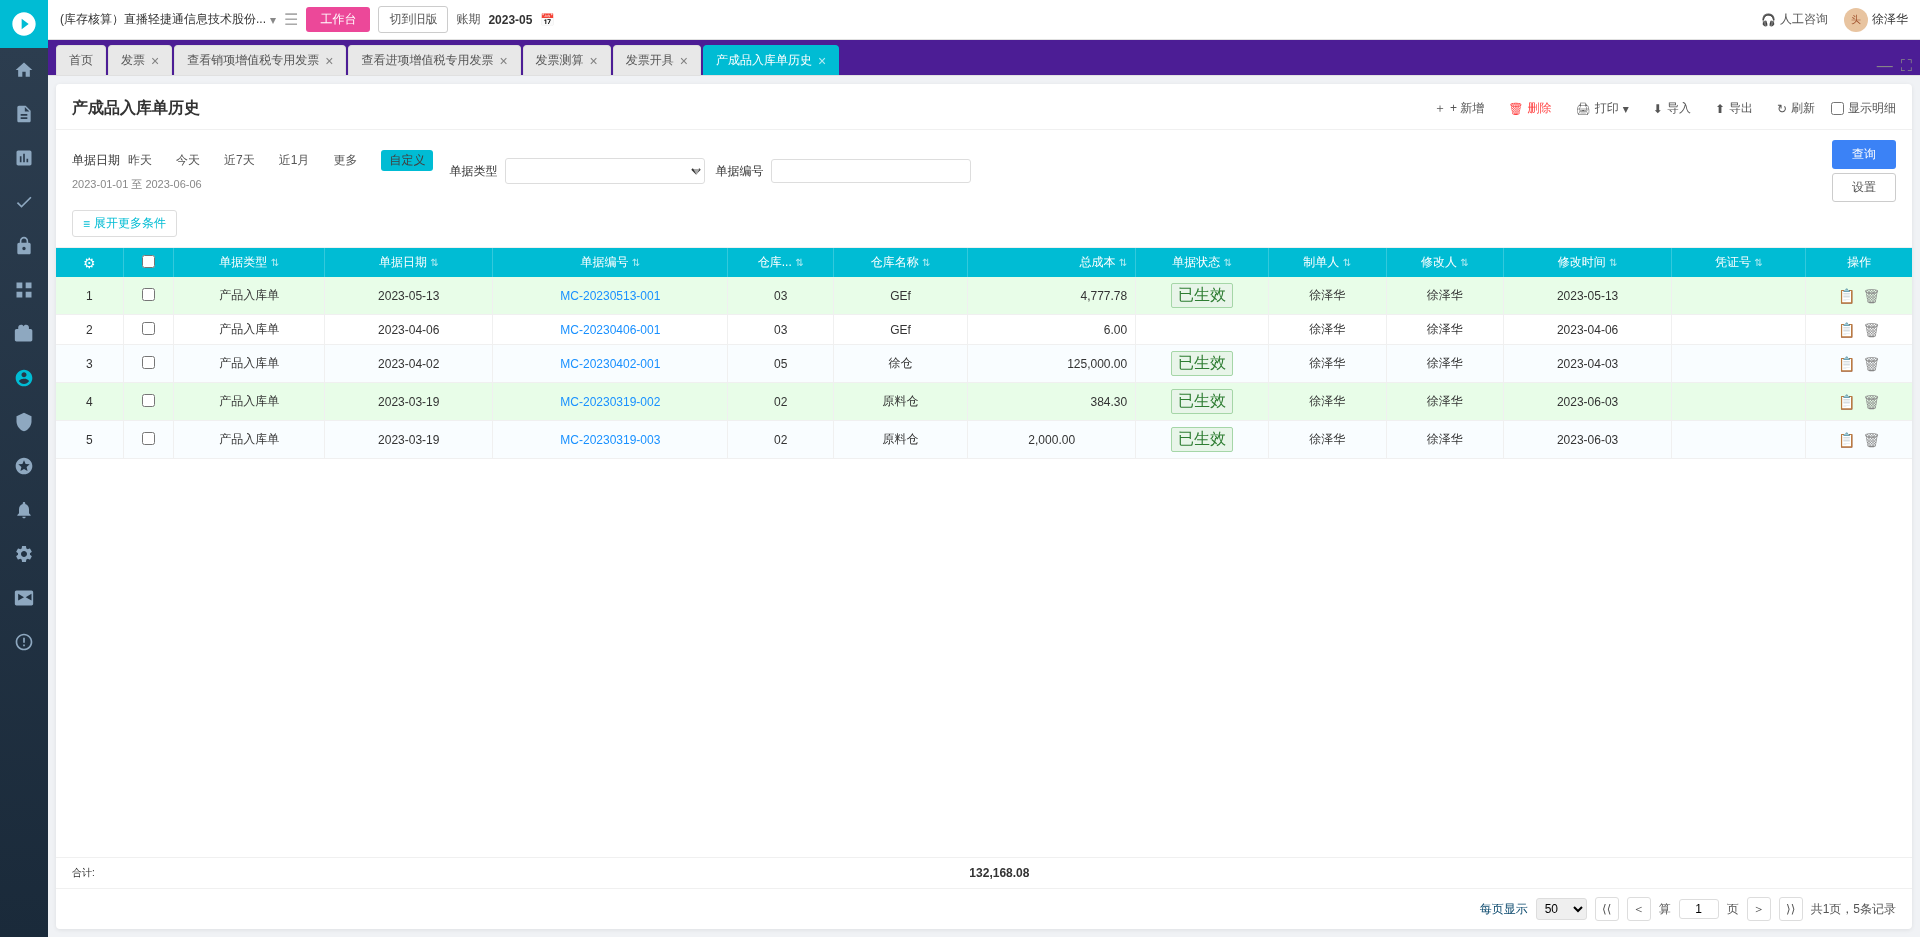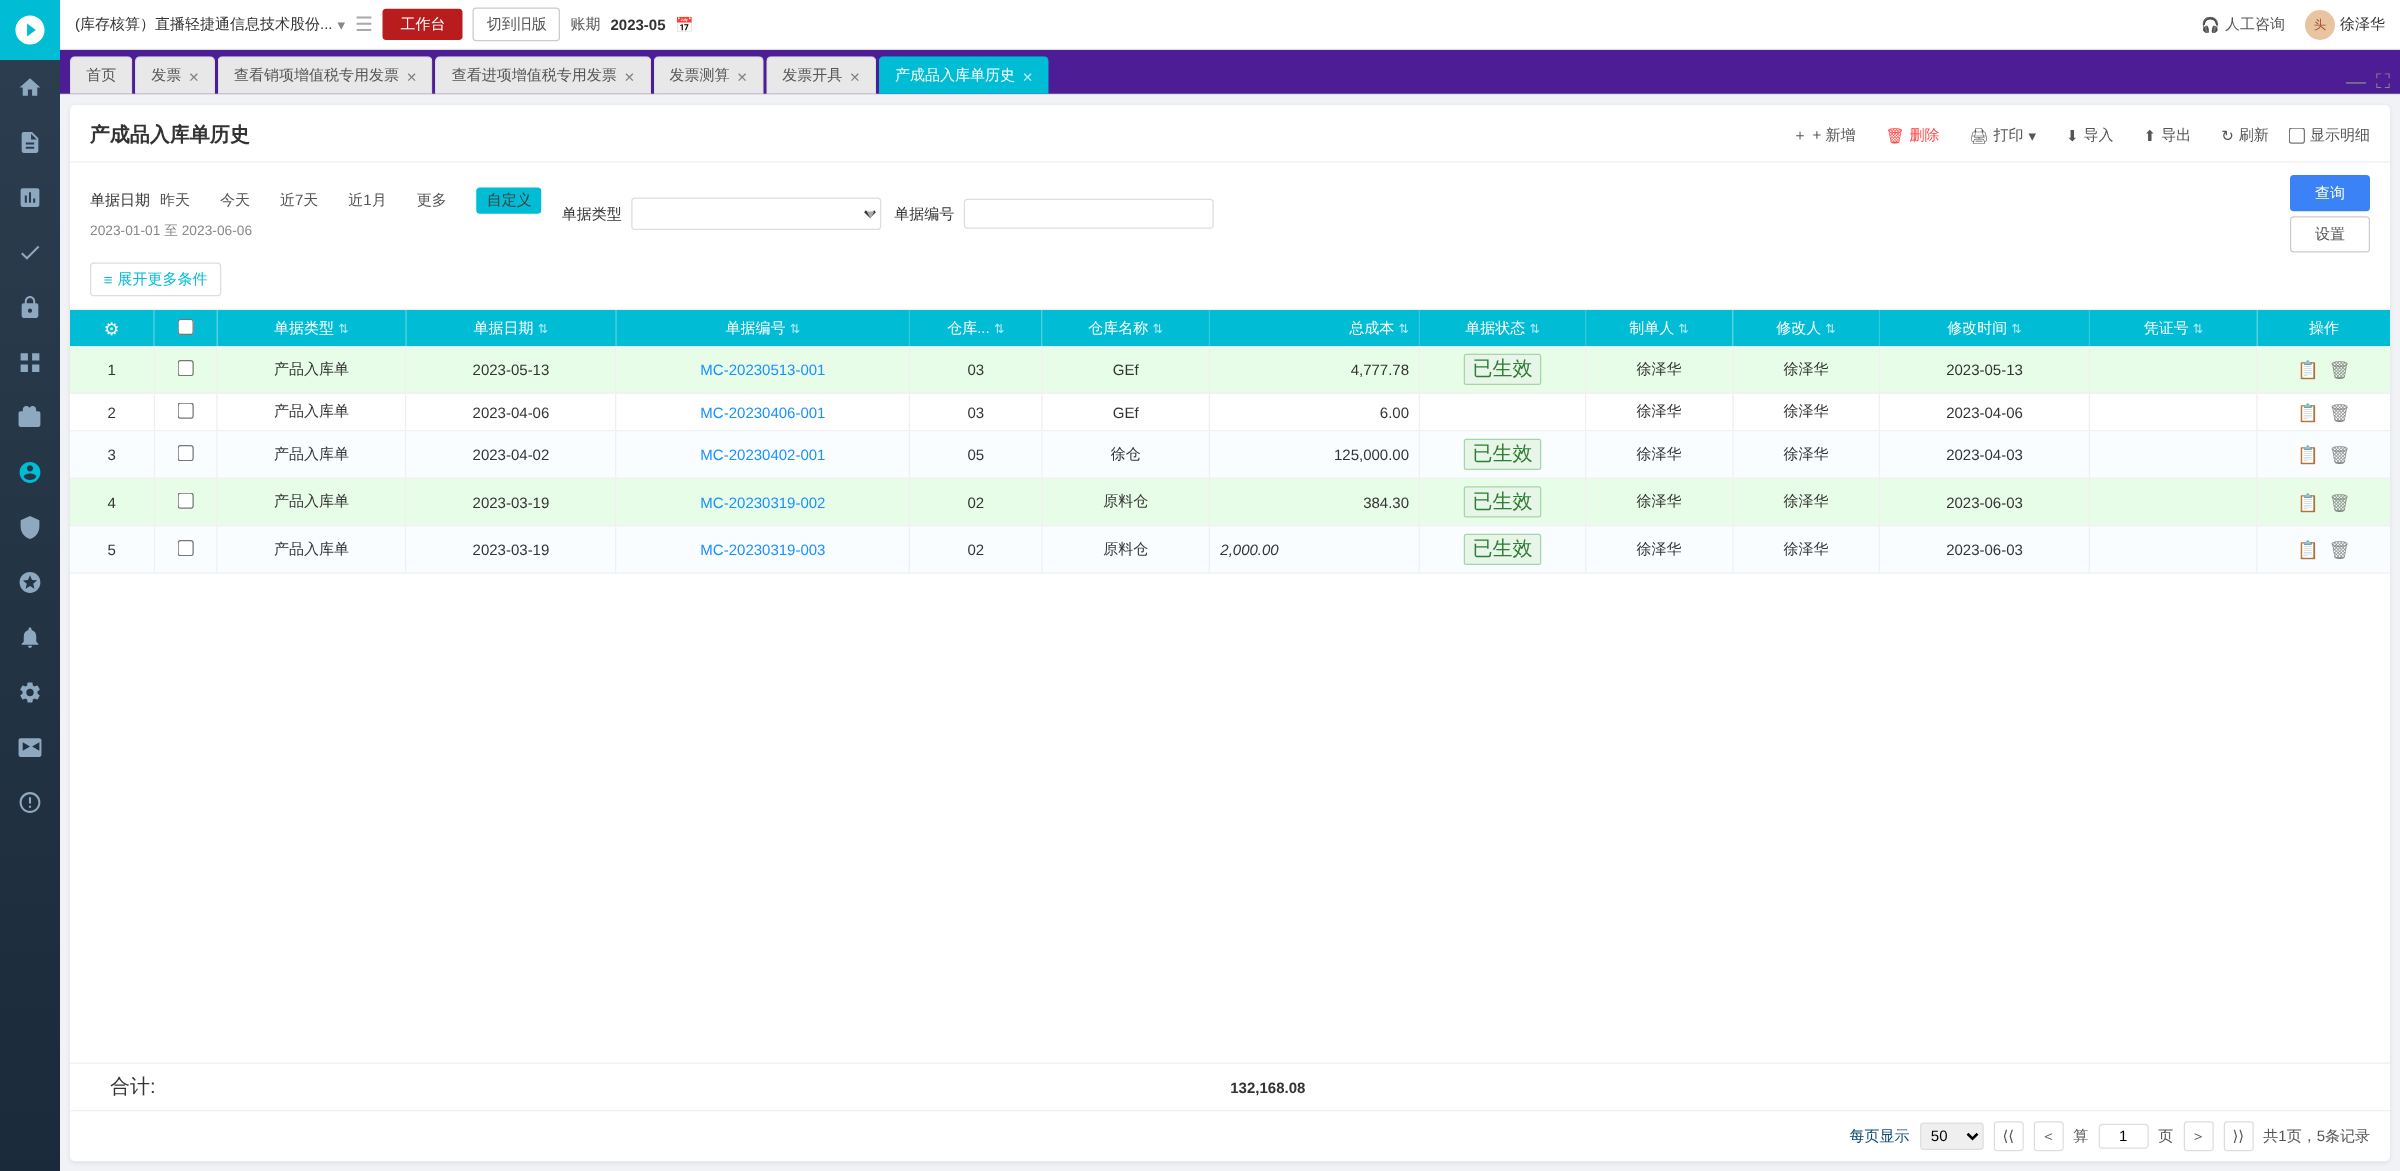--- a/index.html
+++ b/index.html
@@ -12,21 +12,21 @@
     .sidebar-item { width: 48px; height: 44px; display: flex; align-items: center; justify-content: center; color: #8ea8c0; cursor: pointer; position: relative; }
     .sidebar-item:hover, .sidebar-item.active { color: #00bcd4; }
     .sidebar-item svg { width: 20px; height: 20px; fill: currentColor; }
 
     
     .main { flex: 1; display: flex; flex-direction: column; overflow: hidden; }
 
     
     .topbar { height: 40px; background: #fff; border-bottom: 1px solid #e0e0e0; display: flex; align-items: center; padding: 0 12px; gap: 8px; flex-shrink: 0; }
     .topbar-company { font-size: 12px; color: #333; display: flex; align-items: center; gap: 4px; }
-    .topbar-btn { background: #b91c1c; color: white; border: none; padding: 4px 14px; border-radius: 3px; cursor: pointer; font-size: 12px; }
+    .topbar-btn { background: #ec4899; color: white; border: none; padding: 4px 14px; border-radius: 3px; cursor: pointer; font-size: 12px; }
     .topbar-old-btn { background: white; color: #555; border: 1px solid #ccc; padding: 4px 10px; border-radius: 3px; cursor: pointer; font-size: 12px; }
     .topbar-right { margin-left: auto; display: flex; align-items: center; gap: 16px; }
     .topbar-service { font-size: 12px; color: #555; display: flex; align-items: center; gap: 4px; cursor: pointer; }
     .topbar-user { font-size: 12px; color: #333; display: flex; align-items: center; gap: 4px; cursor: pointer; }
     .user-avatar { width: 24px; height: 24px; border-radius: 50%; background: #e8c4a0; display: flex; align-items: center; justify-content: center; font-size: 10px; color: #a0522d; }
 
     
     .tabbar { height: 36px; background: #4c1d95; border-bottom: 1px solid #e0e0e0; display: flex; align-items: flex-end; padding: 0 8px; flex-shrink: 0; gap: 2px; }
     .tab { height: 30px; padding: 0 12px; display: flex; align-items: center; gap: 6px; font-size: 12px; color: #555; background: #e8e8e8; border-radius: 4px 4px 0 0; cursor: pointer; border: 1px solid #ddd; border-bottom: none; white-space: nowrap; }
     .tab.active { background: #00bcd4; color: white; border-color: #00bcd4; }
@@ -92,21 +92,21 @@
     .link { color: #1890ff; cursor: pointer; text-decoration: none; }
     .status-badge { display: inline-block; padding: 1px 6px; border-radius: 2px; font-size: 16px; }
     .status-active { background: #e8f5e9; color: #2e7d32; border: 1px solid #a5d6a7; }
     .sort-icon { font-size: 10px; opacity: 0.7; }
     .action-icon { cursor: pointer; color: #888; font-size: 14px; margin: 0 2px; }
     .gear-th { background: none; border: none; cursor: pointer; color: white; font-size: 14px; }
     .checkbox-th { width: 30px; }
 
     
     .table-footer { padding: 8px 16px; border-top: 1px solid #f0f0f0; display: flex; align-items: center; gap: 8px; flex-shrink: 0; }
-    .footer-total-label { font-size: 16px; color: #333; margin-left: 16px; }
+    .footer-total-label { font-size: 10px; color: #333; }
     .footer-total-val { font-size: 12px; font-weight: bold; color: #333; }
 
     
     .pagination { padding: 8px 16px; border-top: 1px solid #f0f0f0; display: flex; align-items: center; justify-content: flex-end; gap: 8px; flex-shrink: 0; }
     .page-size-label { font-size: 12px; color: #0c4a6e; }
     .page-size-select { border: 1px solid #ddd; border-radius: 3px; padding: 2px 4px; font-size: 12px; }
     .page-btn { background: none; border: 1px solid #ddd; border-radius: 3px; width: 24px; height: 24px; cursor: pointer; font-size: 12px; display: flex; align-items: center; justify-content: center; color: #555; }
     .page-input { border: 1px solid #ddd; border-radius: 3px; width: 40px; text-align: center; font-size: 12px; padding: 2px 4px; }
     .page-info { font-size: 12px; color: #555; }
     .page-label { font-size: 12px; color: #555; }
@@ -466,21 +466,21 @@
     </td>
   </tr>
             <tr>
     <td class="col-num">5</td>
     <td class="col-check"><input type="checkbox" style=""></td>
     <td class="col-type">产品入库单</td>
     <td class="col-date">2023-03-19</td>
     <td class="col-code"><a class="link">MC-20230319-003</a></td>
     <td class="col-warehouse-code">02</td>
     <td class="col-warehouse-name">原料仓</td>
-    <td class="col-total" style="text-align:left;font-style:italic;">2,000.00</td>
+    <td class="col-total" style="text-align:center;">2,000.00</td>
     <td class="col-status"><span class="status-badge status-active">已生效</span></td>
     <td class="col-creator">徐泽华</td>
     <td class="col-modifier">徐泽华</td>
     <td class="col-modify-time">2023-06-03</td>
     <td class="col-voucher"></td>
     <td class="col-actions">
       <span class="action-icon" title="编辑">📋</span>
       <span class="action-icon" title="删除">🗑</span>
     </td>
   </tr>

